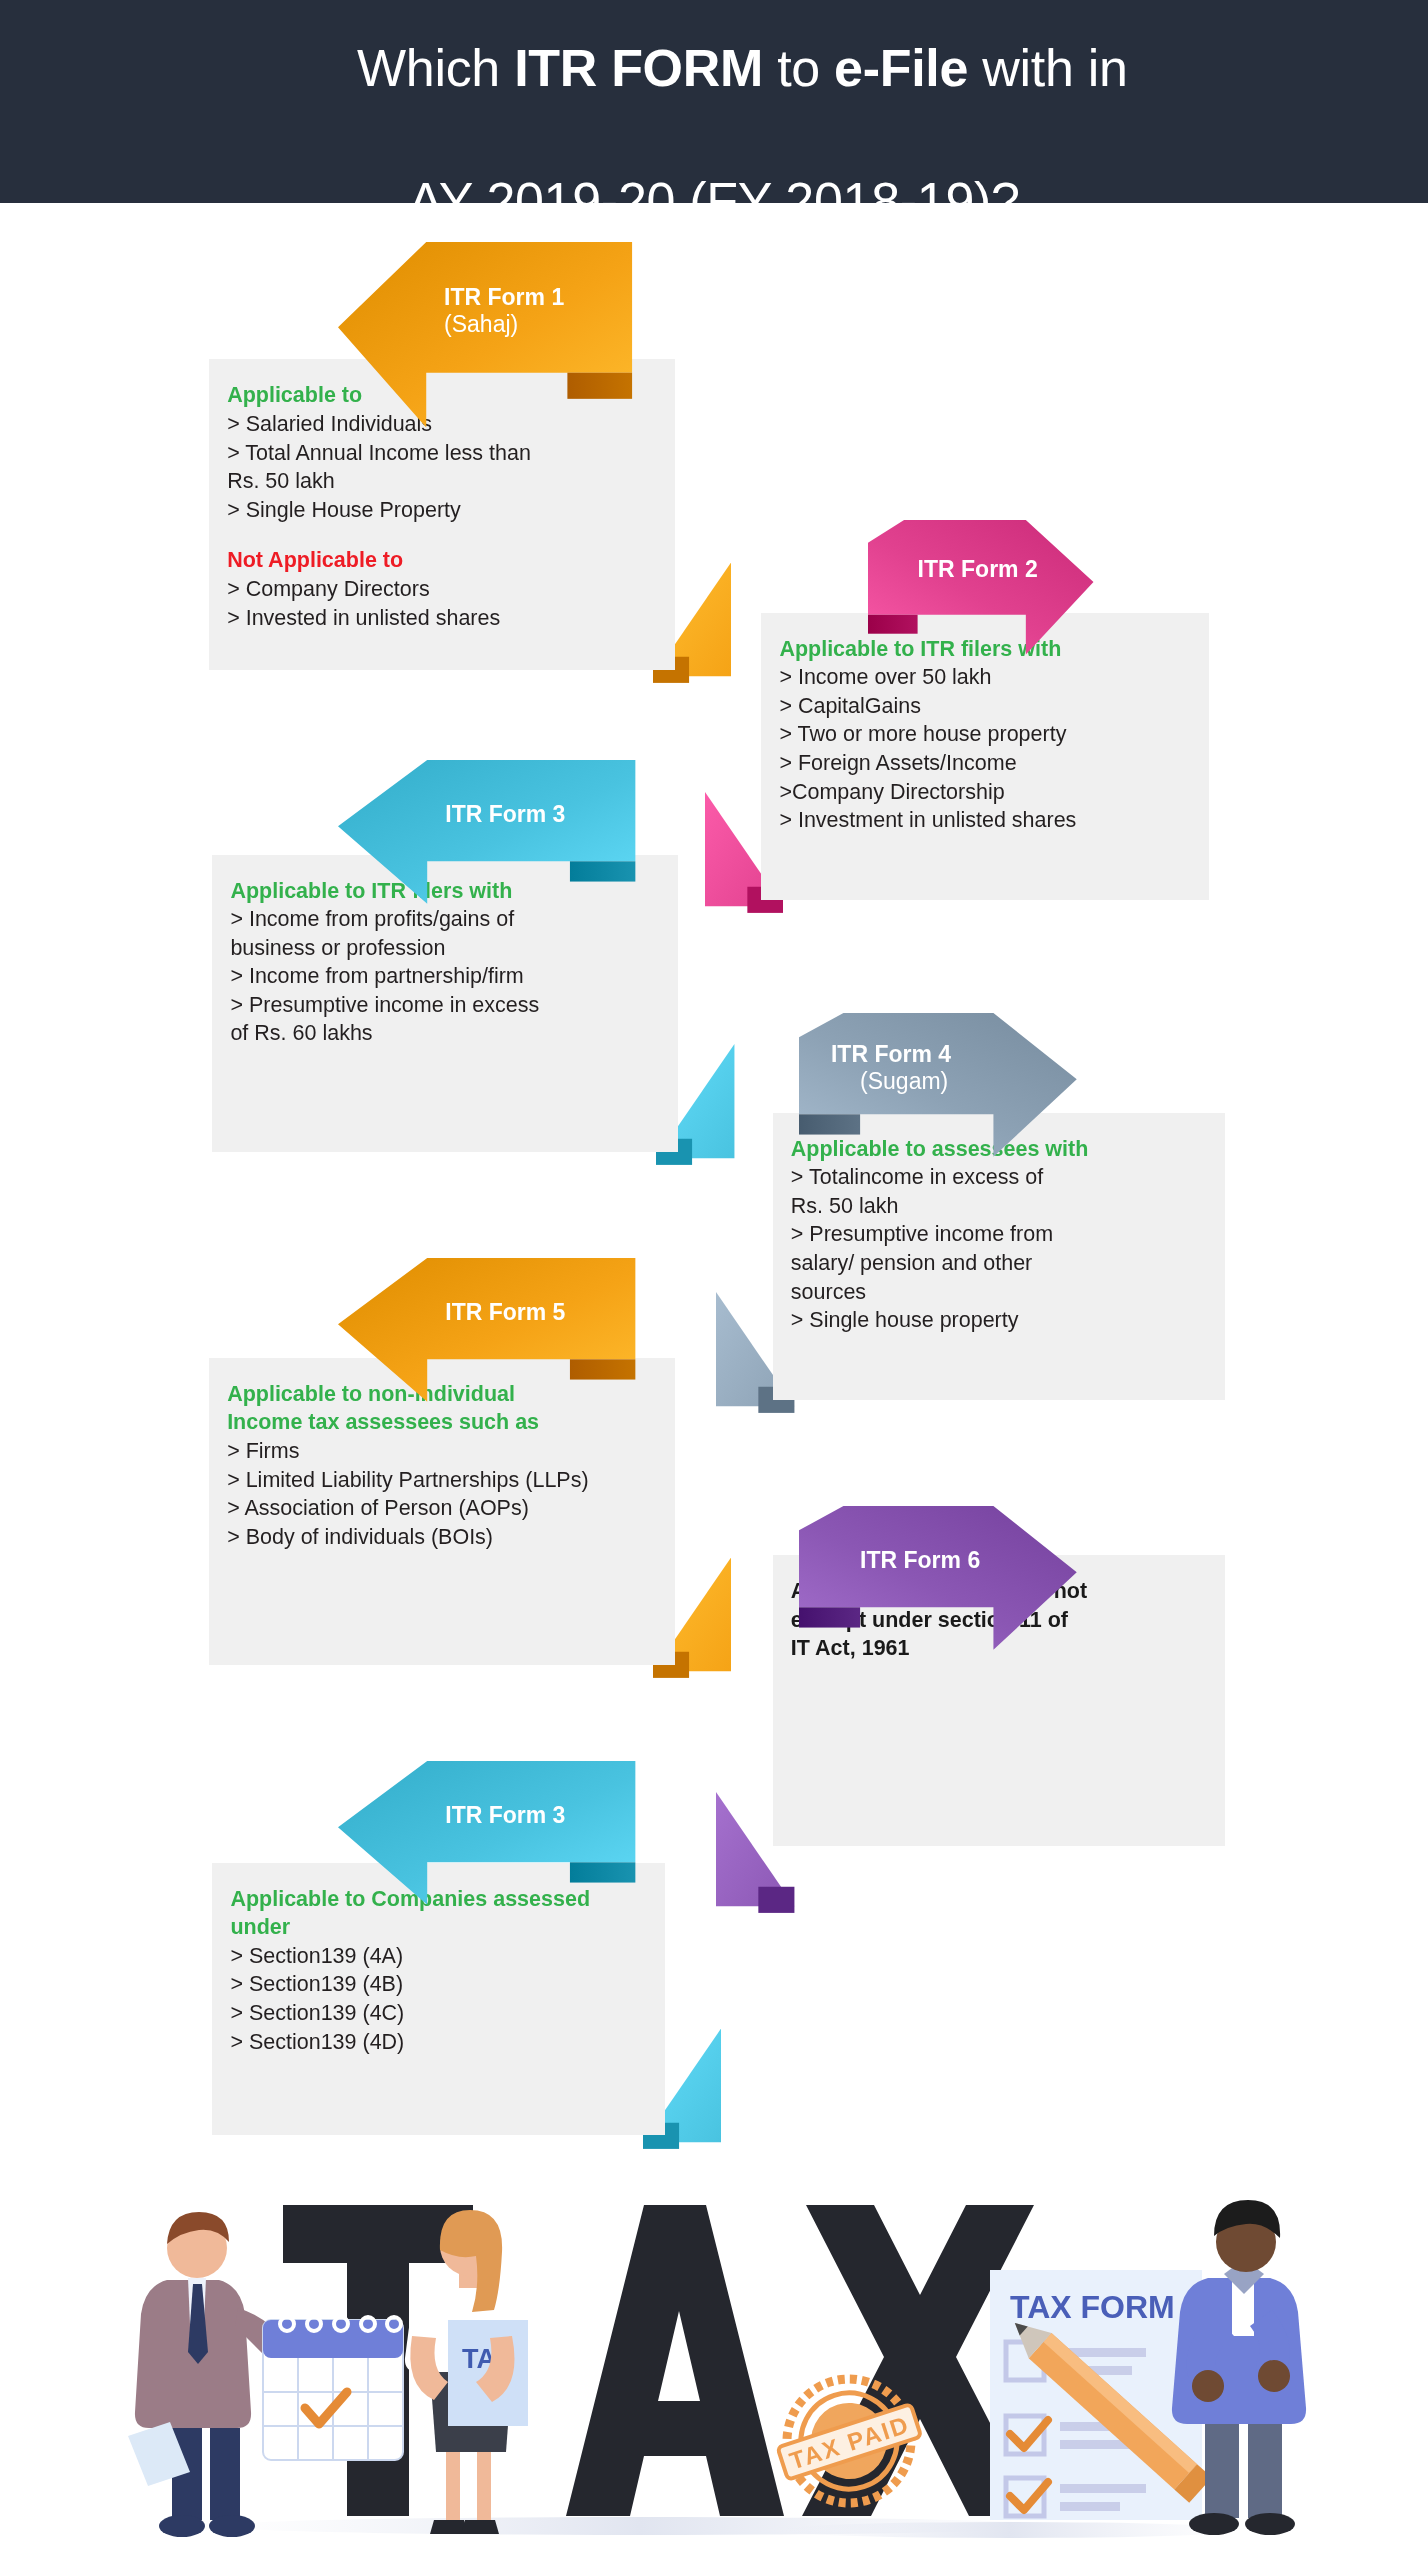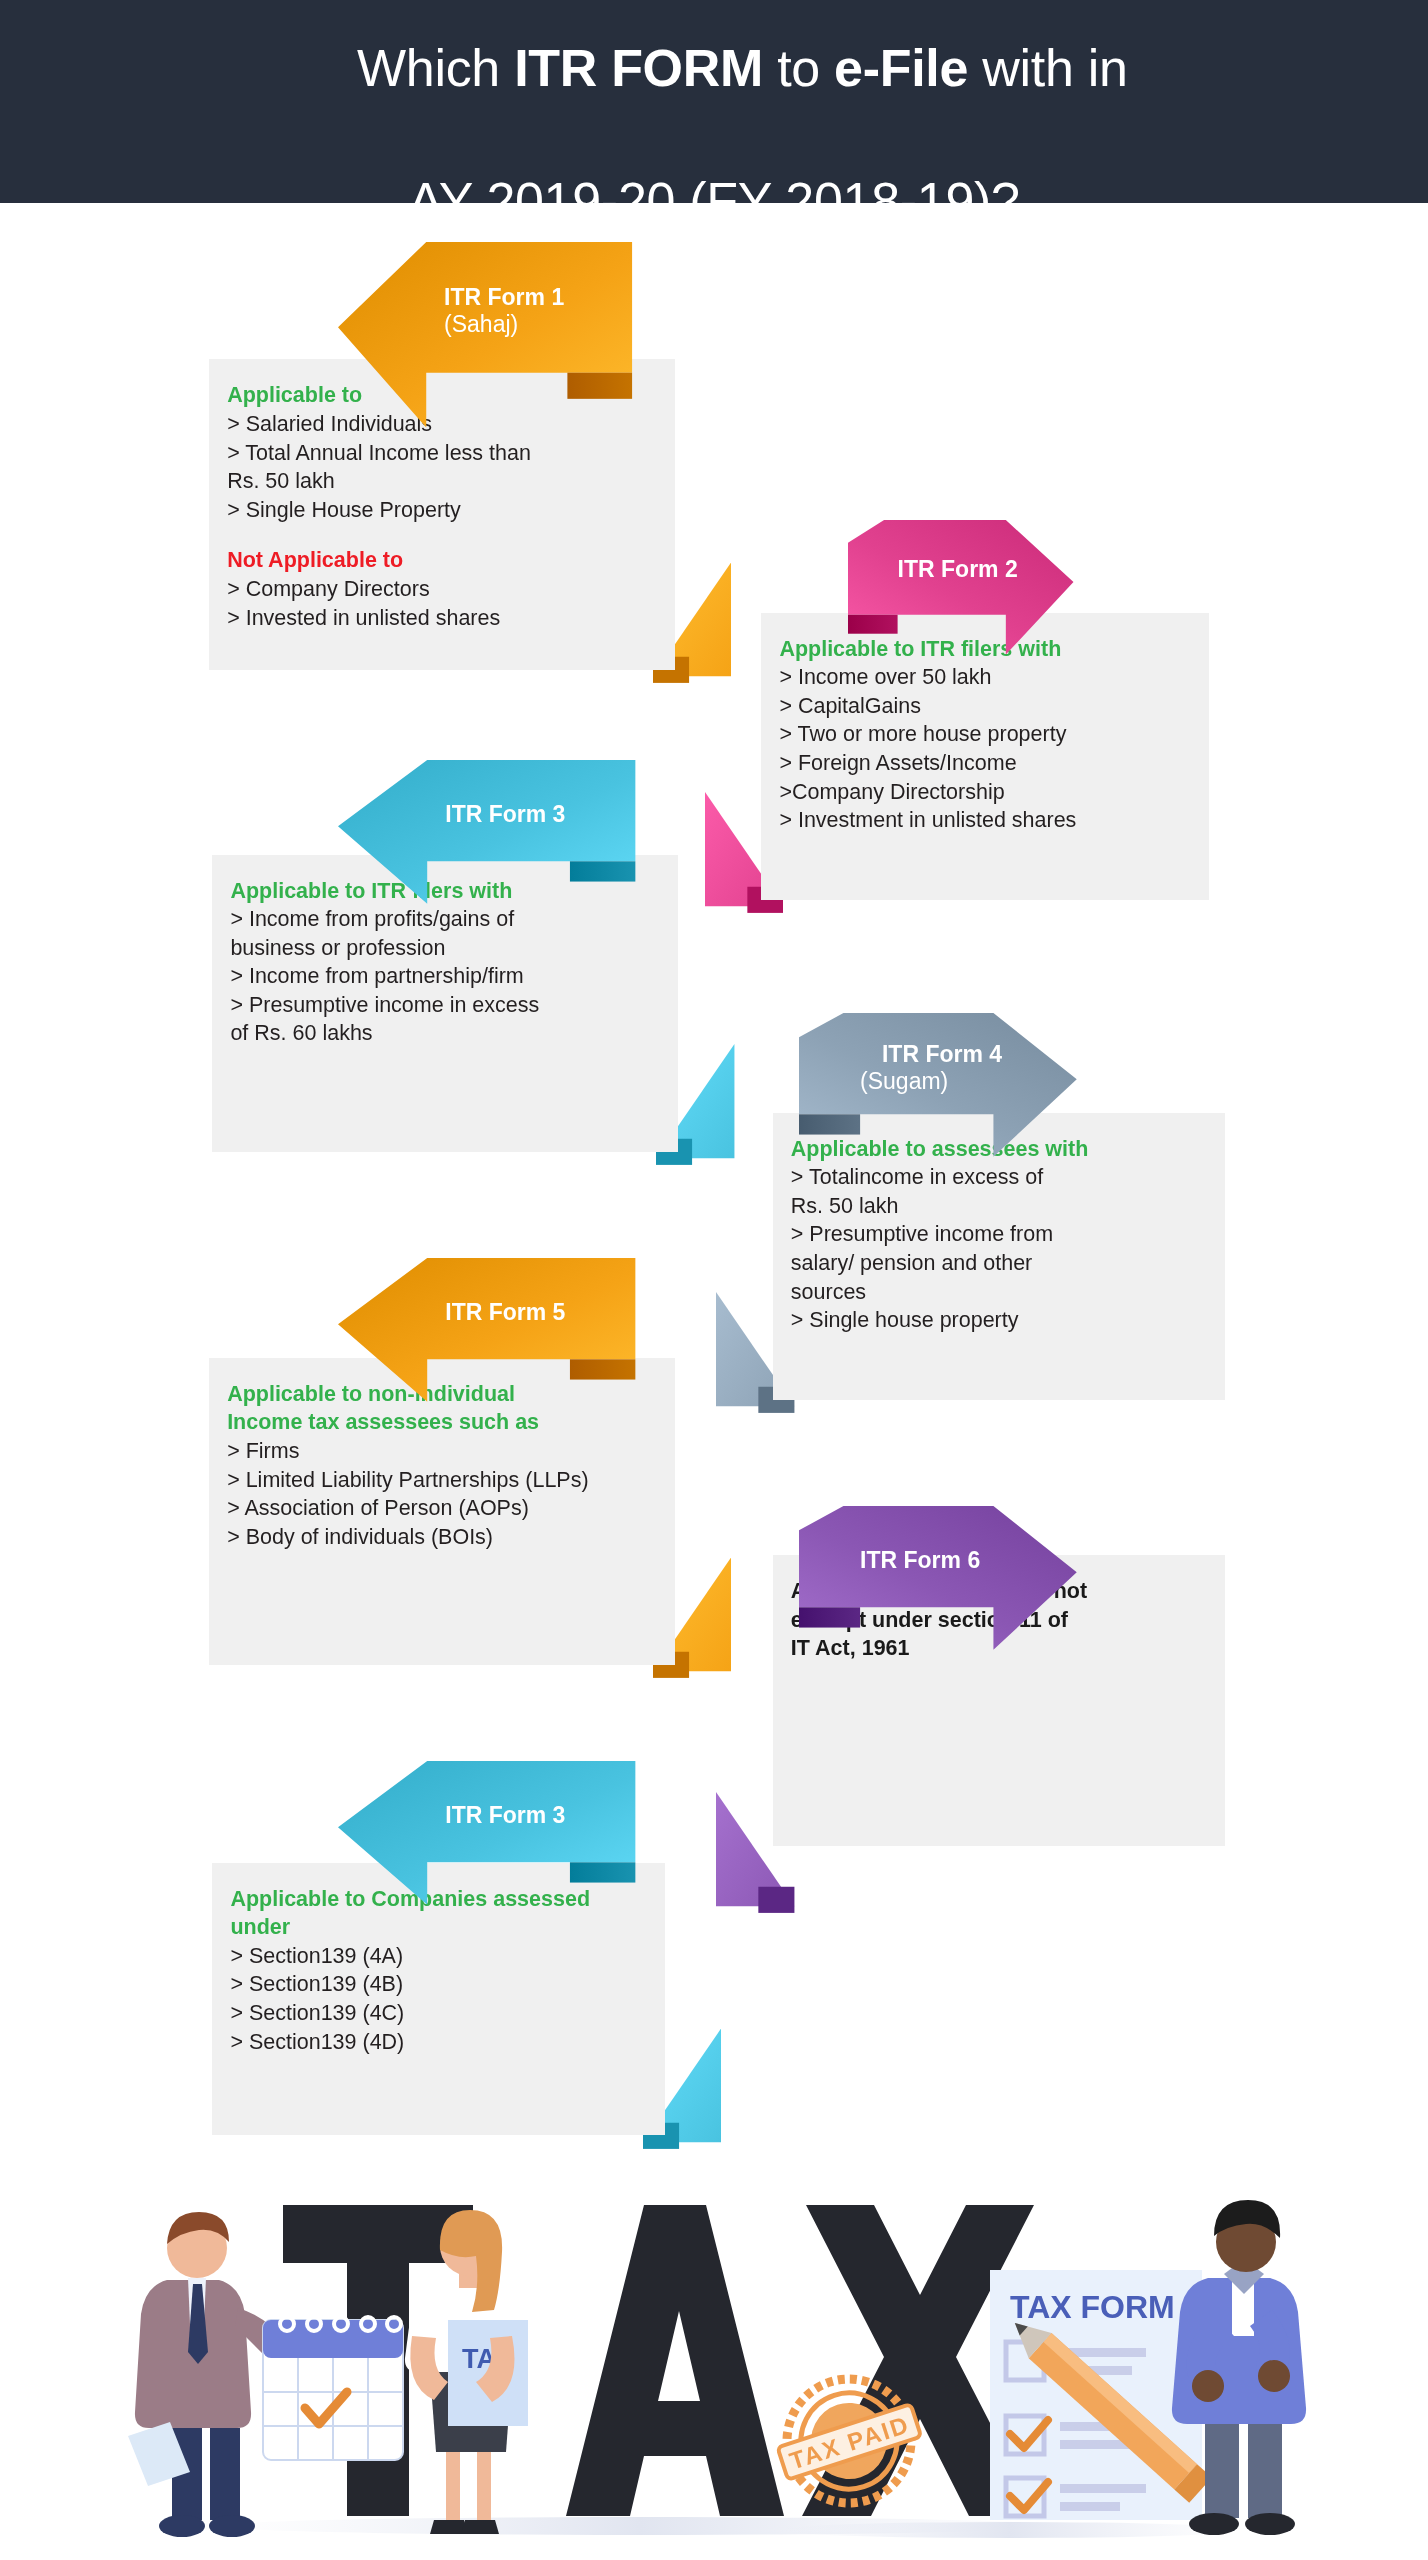--- a/index.html
+++ b/index.html
@@ -162,21 +162,21 @@
         <div style="padding: 22px 18px;">
           <div class="panel-heading ">Applicable to ITR filers with</div>
           <div class="panel-line">&gt; Income over 50 lakh</div>
           <div class="panel-line">&gt; CapitalGains</div>
           <div class="panel-line">&gt; Two or more house property</div>
           <div class="panel-line">&gt; Foreign Assets/Income</div>
           <div class="panel-line">&gt;Company Directorship</div>
           <div class="panel-line">&gt; Investment in unlisted shares</div>
         </div>
       </div>
-      <div class="arrow right" style="left: 848px; top: 519.57px; width: 225.474px; height: 94.7643px;">
+      <div class="arrow right" style="left: 868px; top: 519.57px; width: 225.474px; height: 94.7643px;">
         <svg class="shape" width="225.47368421052633" height="134.56530892448512" viewBox="0 0 225.47368421052633 134.56530892448512" style="position: absolute; left: 0px; top: 0px; overflow: visible;">
           <defs>
             <linearGradient id="gradg1" x1="1" y1="0" x2="0" y2="1">
               <stop offset="0%" stop-color="#cb2b79"></stop>
               <stop offset="55%" stop-color="#e1418f"></stop>
               <stop offset="100%" stop-color="#fb5ba9"></stop>
             </linearGradient>
             <linearGradient id="tabgg1" x1="0" y1="0" x2="1" y2="0">
               <stop offset="0%" stop-color="#9b0049"></stop>
               <stop offset="100%" stop-color="#b1115f"></stop>
@@ -259,21 +259,21 @@
               <stop offset="100%" stop-color="#a7bccf"></stop>
             </linearGradient>
             <linearGradient id="tabgg3" x1="0" y1="0" x2="1" y2="0">
               <stop offset="0%" stop-color="#475c6f"></stop>
               <stop offset="100%" stop-color="#5d7285"></stop>
             </linearGradient>
           </defs>
           <path d="M 194.43020594965677 0 L 277.75743707093824 66.16901052631579 L 194.43020594965677 143.84567505720824 L 194.43020594965677 101.29977116704806 L 0 101.29977116704806 L 0 24.311945080091533 L 44.44118993135012 0 Z" fill="url(#gradg3)"></path>
           <rect x="0" y="101.29977116704806" width="61.10663615560641" height="20.259954233409616" fill="url(#tabgg3)"></rect>
         </svg>
-        <div class="label" style="margin-top: 8px; padding-left: 83px;">ITR Form 4</div>
+        <div class="label" style="margin-top: 8px; padding-left: 32px;">ITR Form 4</div>
         <div class="sublabel" style="padding-left: 61.1066px;">(Sugam)</div>
       </div>
     </div>
     <div class="card-group" style="left: 0px; top: 0px; width: 1428px; height: 2560px; pointer-events: none;">
       <svg width="78.42562929061785" height="137.24485125858124" viewBox="0 0 78.42562929061785 137.24485125858124" style="position: absolute; z-index: 1; left: 652.828px; top: 1557.08px;">
         <defs>
           <linearGradient id="foldg4" x1="0" y1="0" x2="1" y2="1">
             <stop offset="0%" stop-color="#ffbd30"></stop>
             <stop offset="100%" stop-color="#f5a316"></stop>
           </linearGradient>

